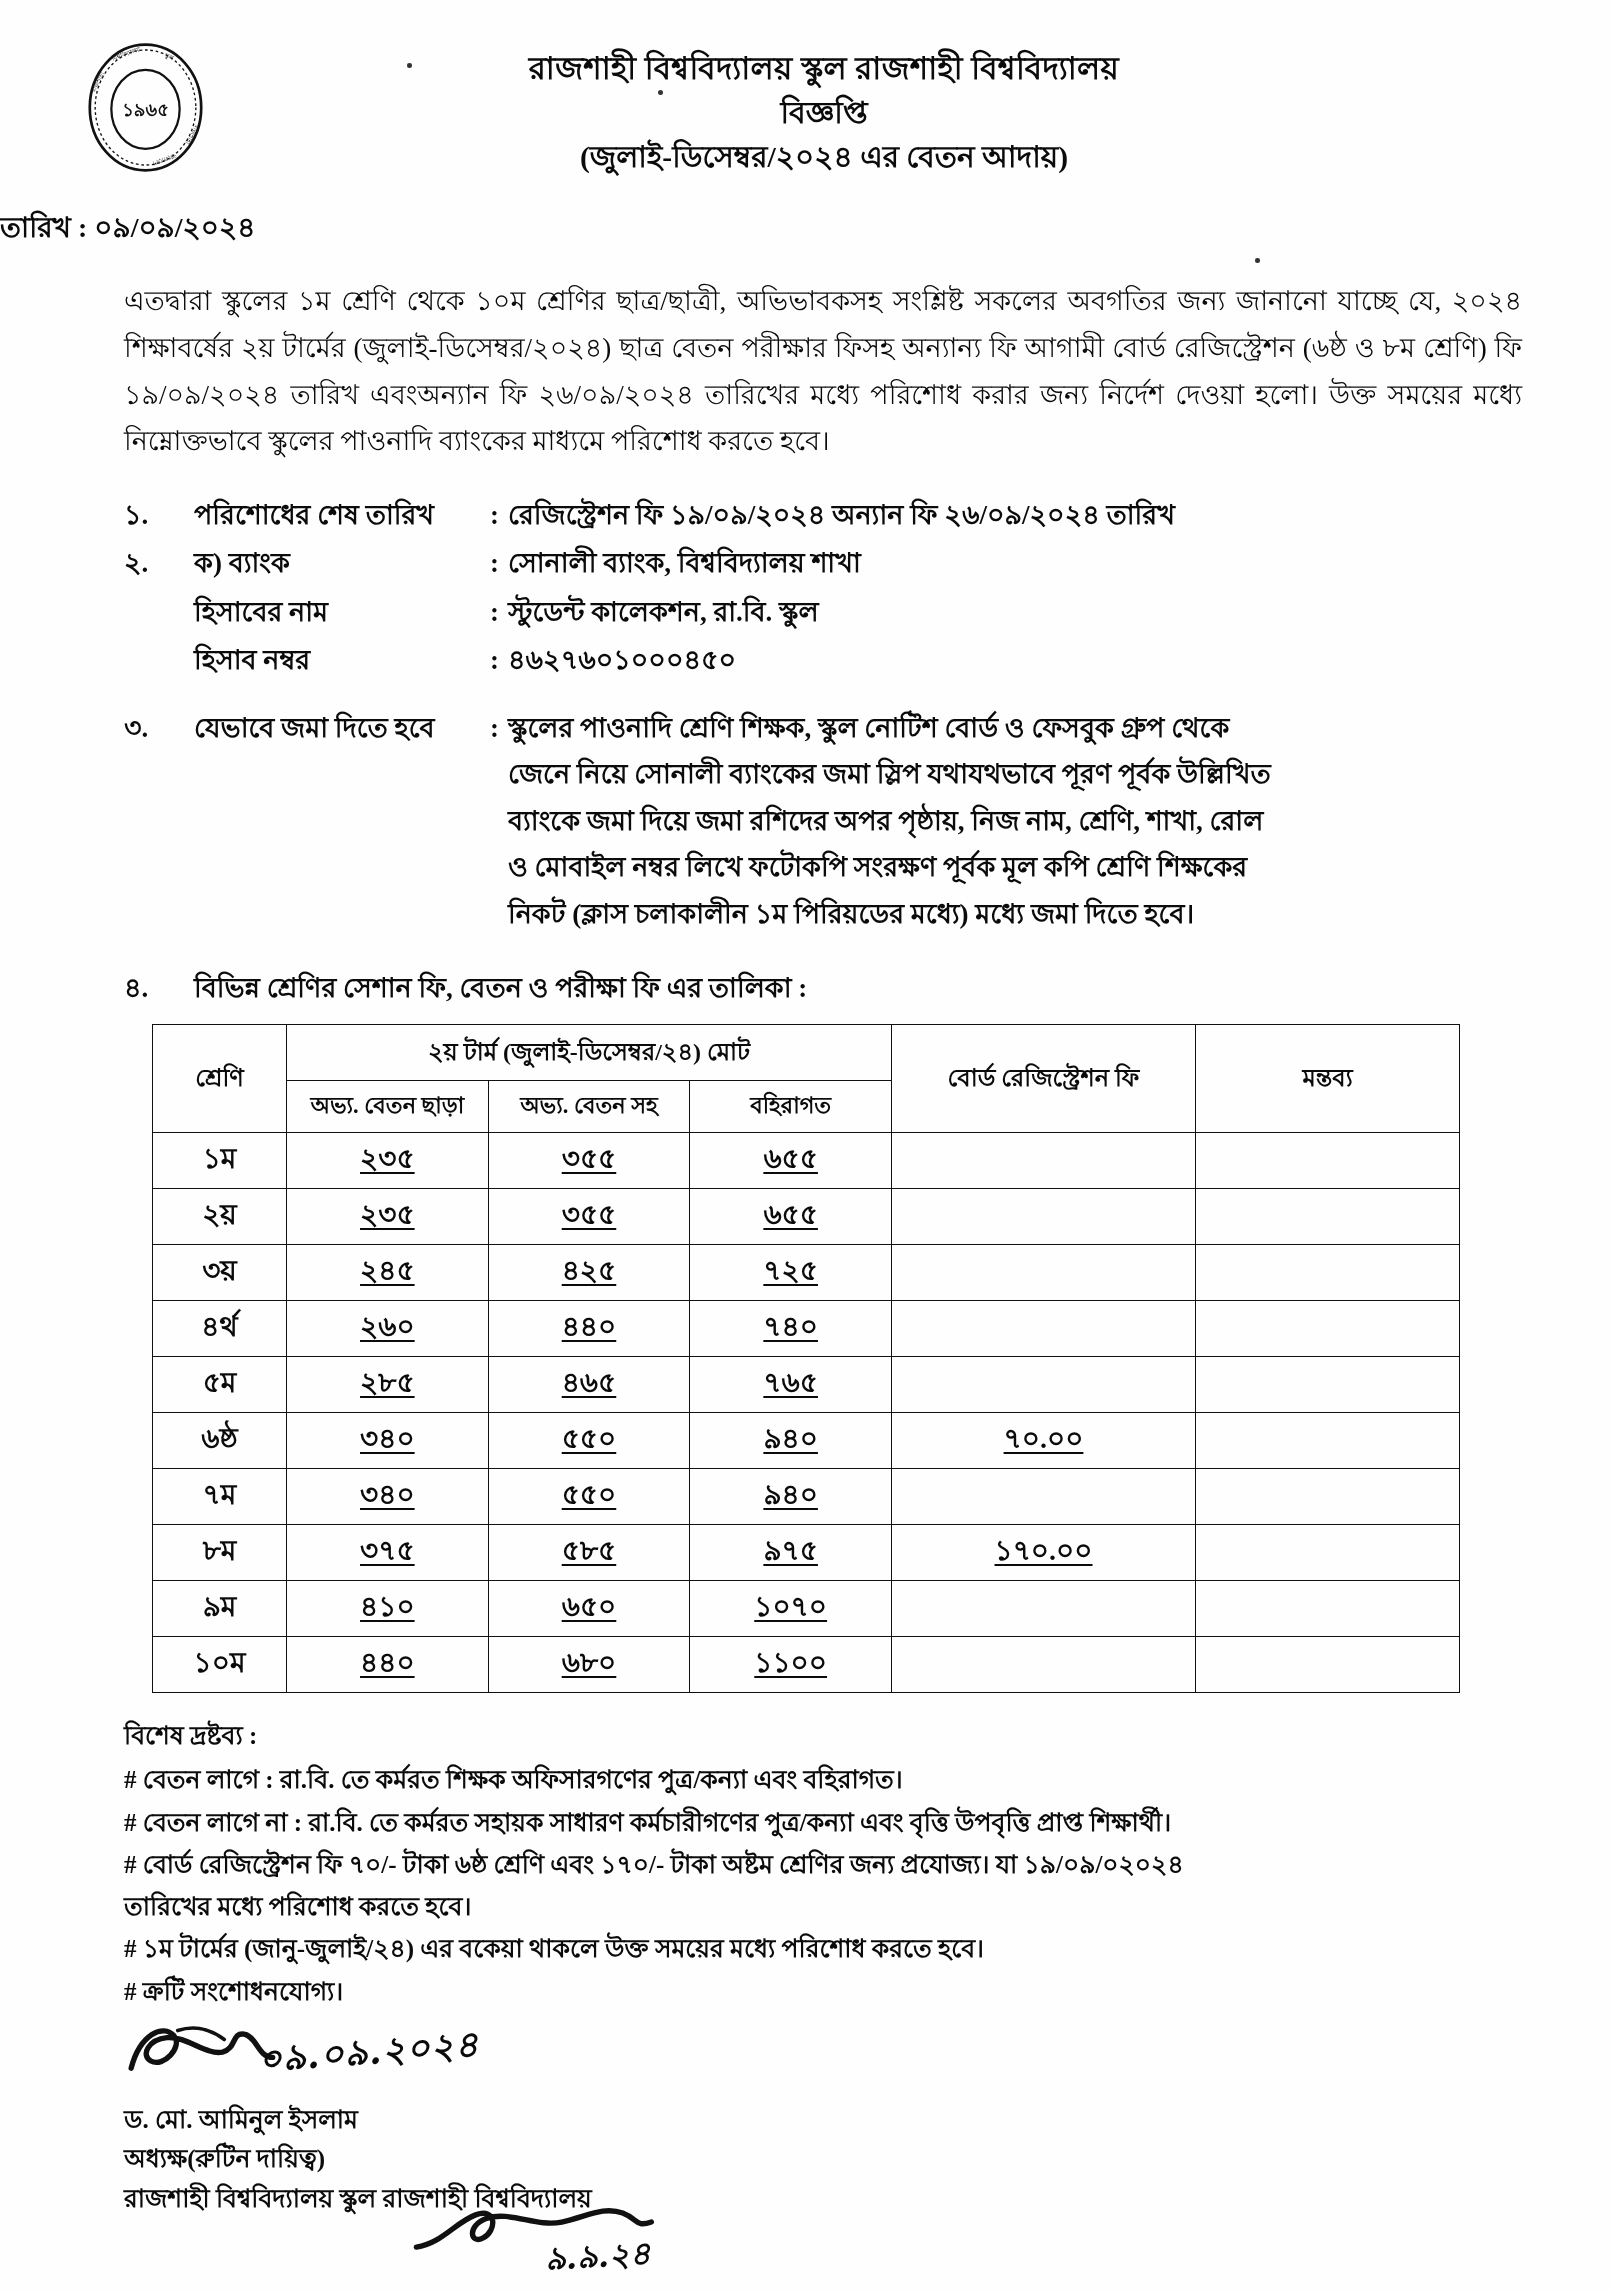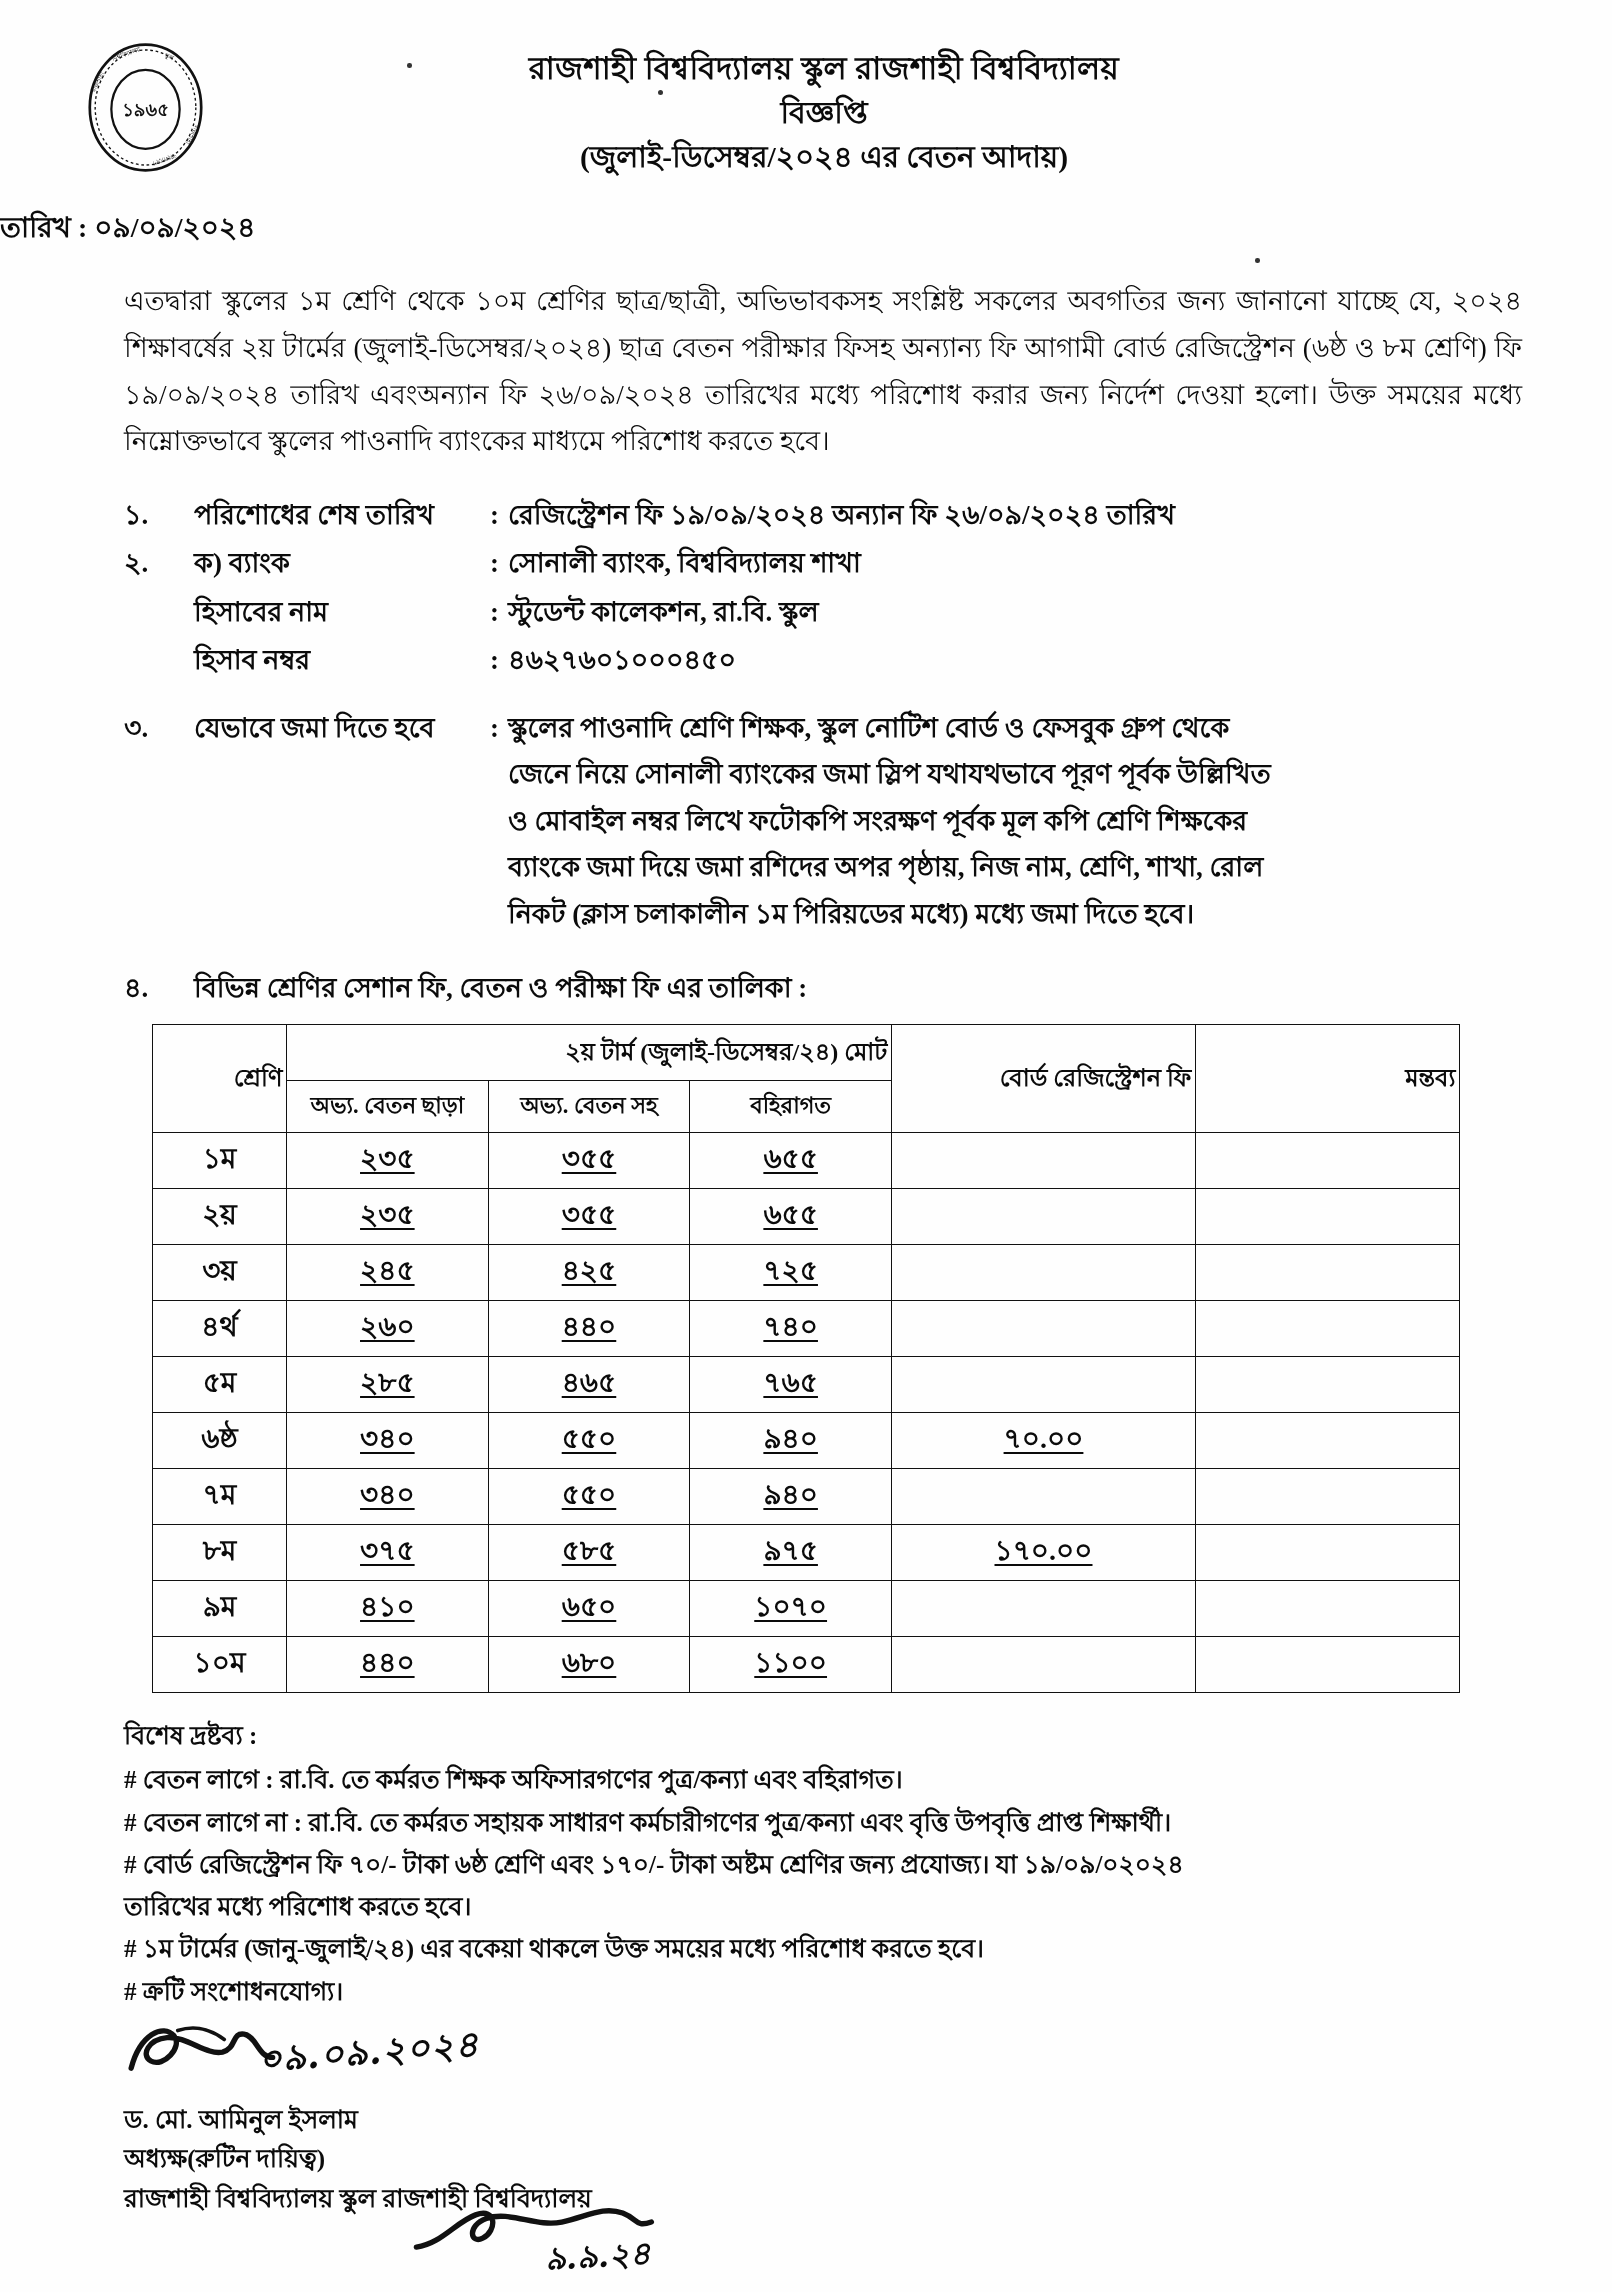--- a/index.html
+++ b/index.html
@@ -131,21 +131,20 @@
     text-align: center;
     vertical-align: middle;
     font-weight: 700;
   }
   .fee-table th {
     font-size: 22.4px;
     padding: 7.2px 3.6px;
   }
   .fee-table th.big {
     font-size: 24px;
-    text-align: right;
   }
   .fee-table td {
     font-size: 28px;
     height: 56px;
     padding: 1.8px 3.6px;
   }
   .col-class   { width: 134px; }
   .col-a       { width: 215px; }
   .col-b       { width: 215px; }
   .col-c       { width: 206px; }
@@ -296,22 +295,22 @@
       <span class="item-value">৪৬২৭৬০১০০০৪৫০</span>
     </div>
 
     <div class="item-row" style="margin-top:21.5px;">
       <span class="item-num">৩.</span>
       <span class="item-label">যেভাবে জমা দিতে হবে</span>
       <span class="item-colon">:</span>
       <span class="item-value">
         <span class="vline">স্কুলের পাওনাদি শ্রেণি শিক্ষক, স্কুল নোটিশ বোর্ড ও  ফেসবুক গ্রুপ থেকে</span>
         <span class="vline">জেনে নিয়ে সোনালী ব্যাংকের জমা স্লিপ যথাযথভাবে পূরণ পূর্বক উল্লিখিত</span>
+        <span class="vline">ব্যাংকে জমা দিয়ে জমা রশিদের অপর পৃষ্ঠায়, নিজ নাম, শ্রেণি, শাখা, রোল</span>
         <span class="vline">ও মোবাইল নম্বর লিখে ফটোকপি সংরক্ষণ পূর্বক মূল কপি শ্রেণি শিক্ষকের</span>
-        <span class="vline">ব্যাংকে জমা দিয়ে জমা রশিদের অপর পৃষ্ঠায়, নিজ নাম, শ্রেণি, শাখা, রোল</span>
         <span class="vline">নিকট (ক্লাস চলাকালীন ১ম পিরিয়ডের মধ্যে) মধ্যে জমা দিতে হবে।</span>
       </span>
     </div>
   </div>
 
   <div class="section4">
     <span class="s4-num">৪.</span>
     <span>বিভিন্ন শ্রেণির সেশান ফি, বেতন ও পরীক্ষা ফি এর তালিকা :</span>
   </div>
 

